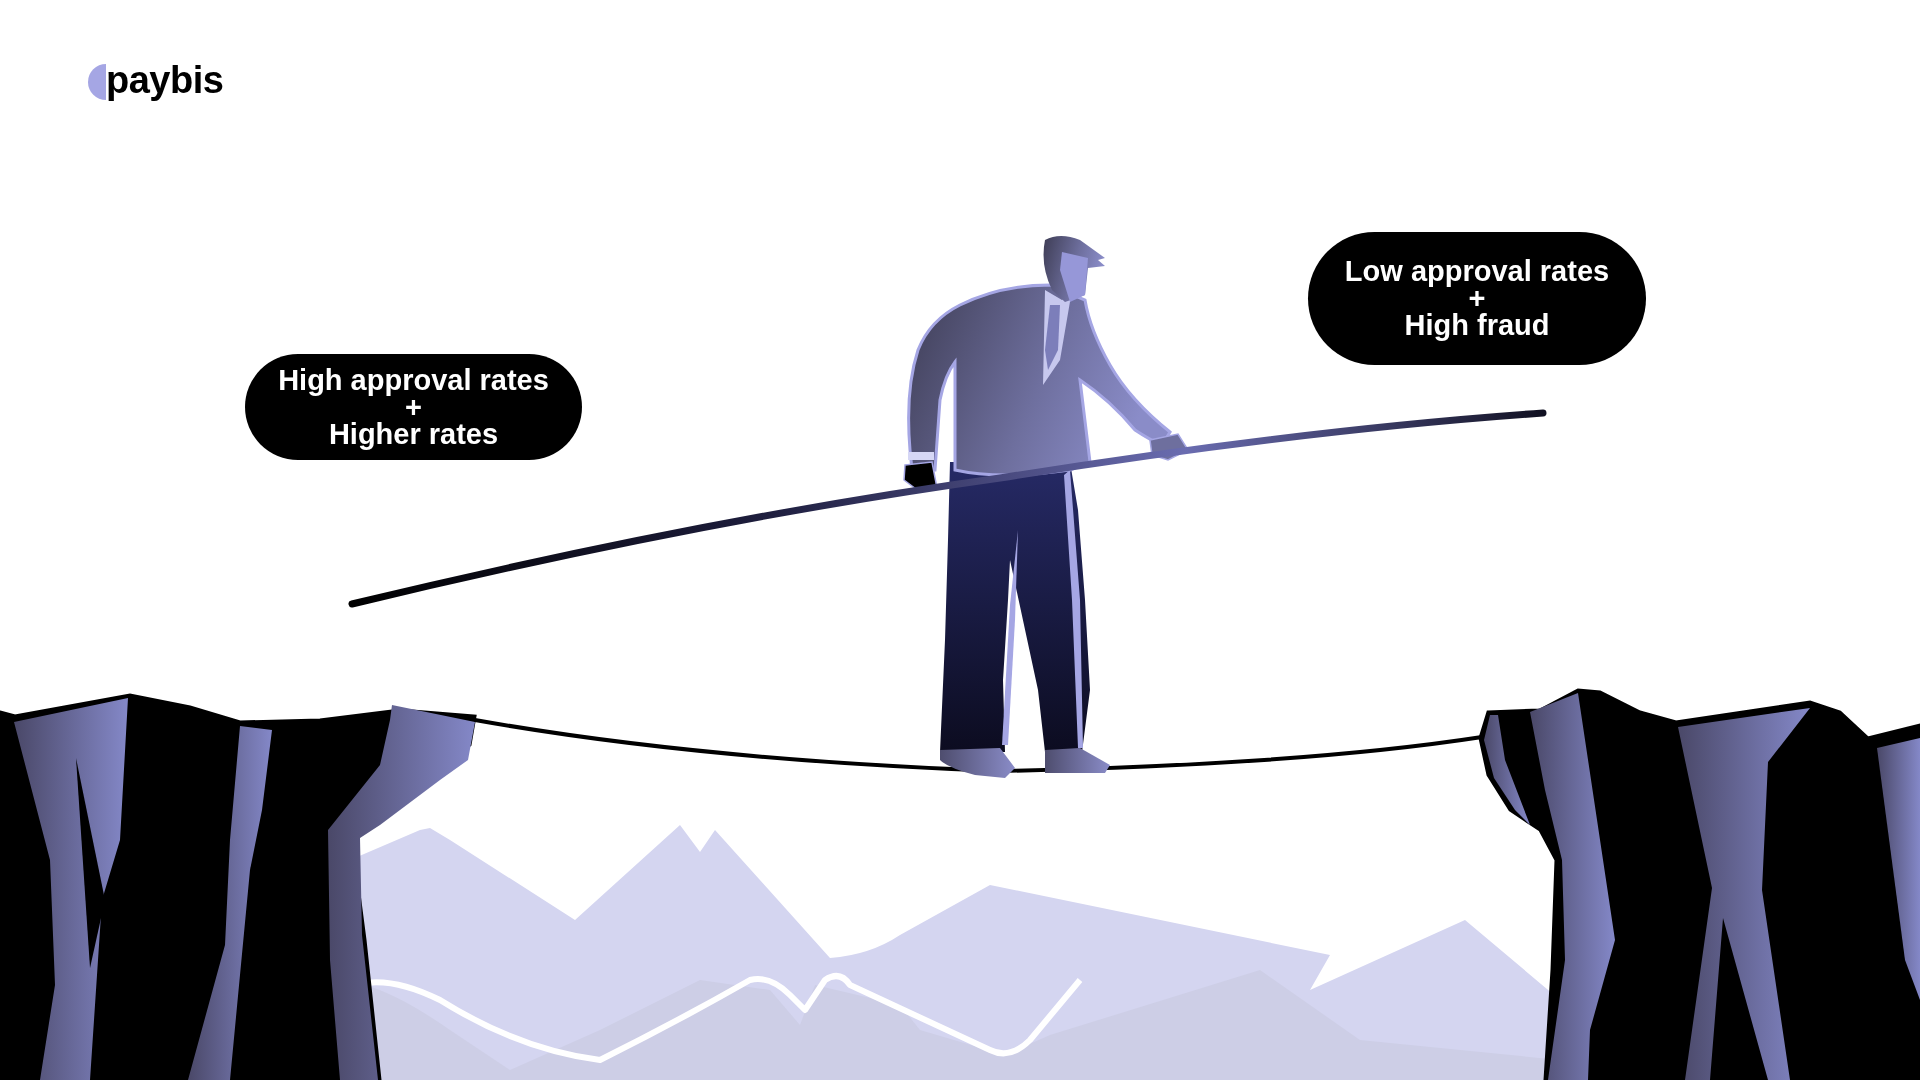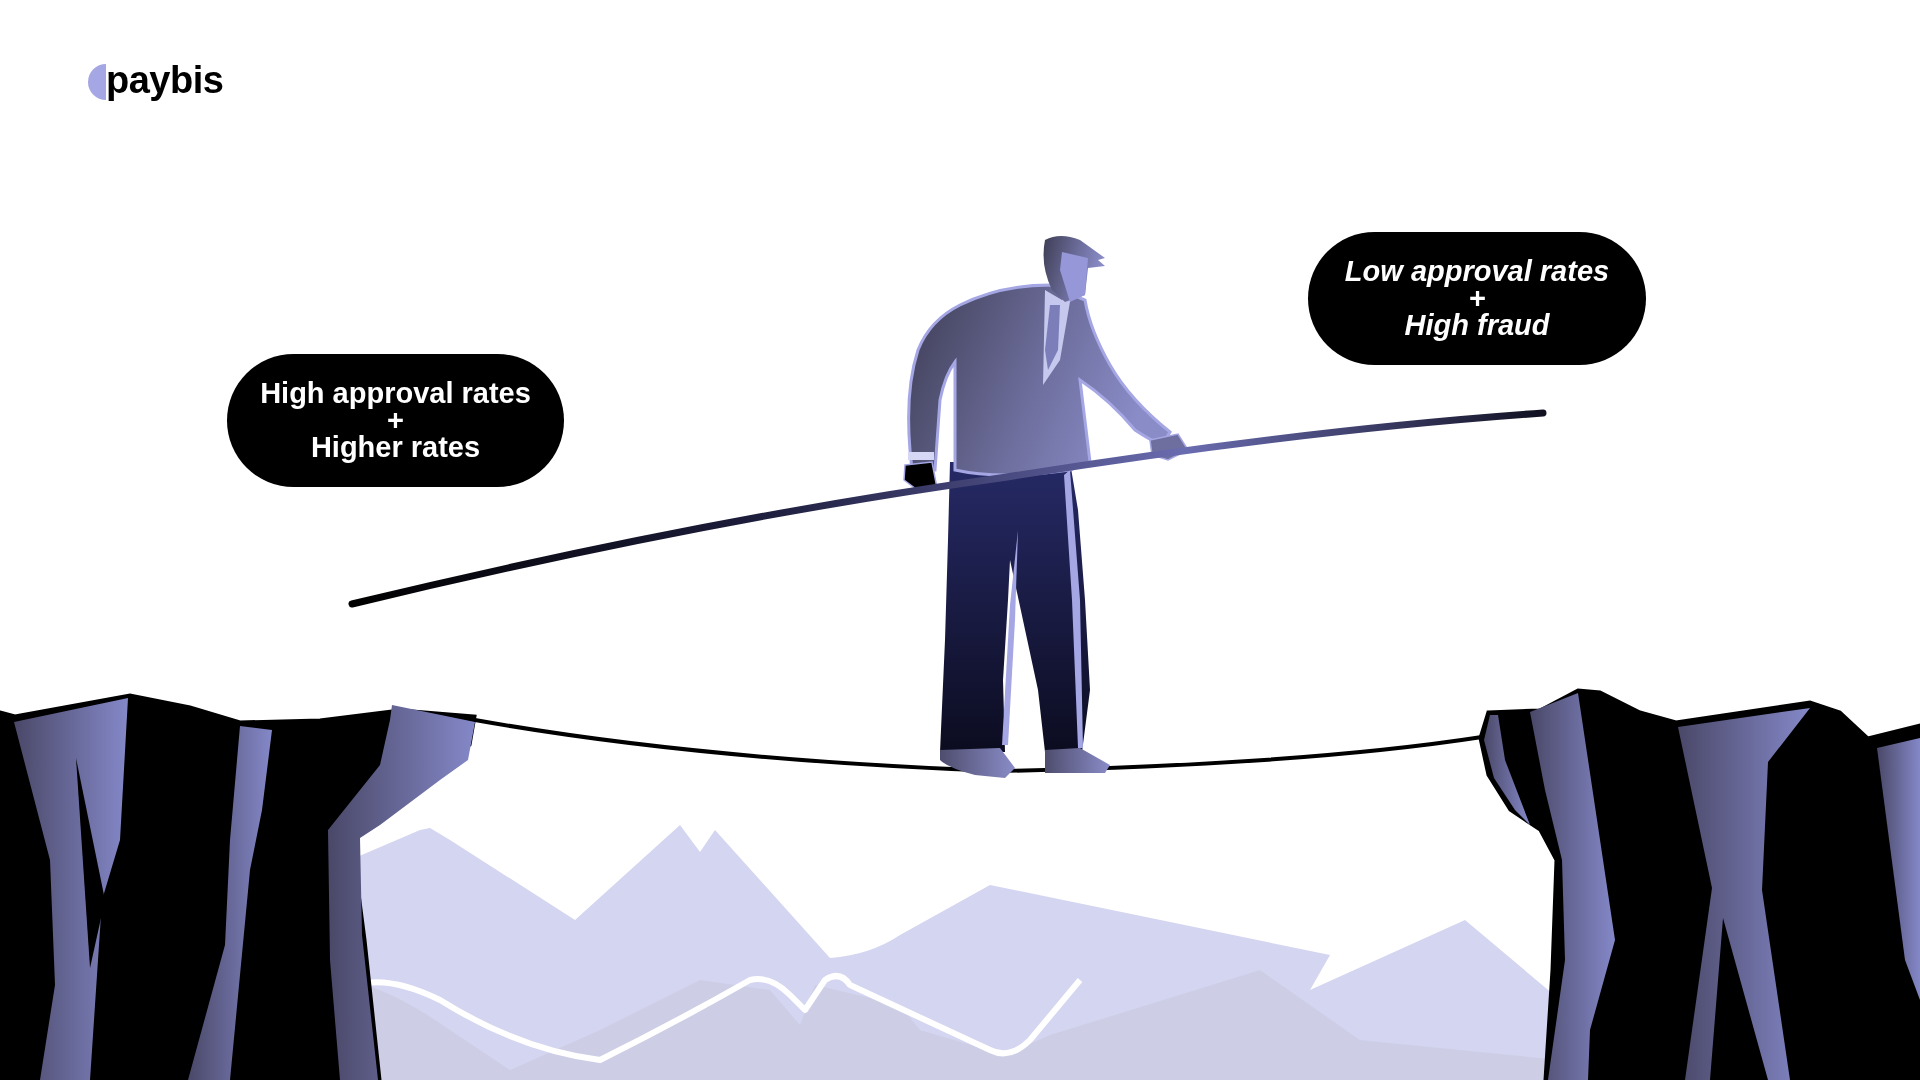--- a/index.html
+++ b/index.html
@@ -24,22 +24,22 @@
   }
   .scene { position: absolute; left: 0; top: 0; }
   .bubble {
     position: absolute; background: #000; color: #fff;
     border-radius: 70px; display: flex; flex-direction: column;
     align-items: center; justify-content: center;
     font-weight: 700; font-size: 29px; line-height: 27px;
     text-align: center;
   }
   .bubble span { display: block; }
-  .bubble-left { left: 227px; top: 354px; width: 337px; height: 133px; }
-  .bubble-right { left: 1308px; top: 232px; width: 338px; height: 133px; font-style: italic; }
+  .bubble-left { left: 245px; top: 354px; width: 337px; height: 106px; }
+  .bubble-right { left: 1308px; top: 232px; width: 338px; height: 133px; }
 </style>
 </head>
 <body>
 
 <div class="logo">
   <div class="logo-mark"></div>
   <div class="logo-text">paybis</div>
 </div>
 
 <svg class="scene" width="1920" height="1080" viewBox="0 0 1920 1080" xmlns="http://www.w3.org/2000/svg">

